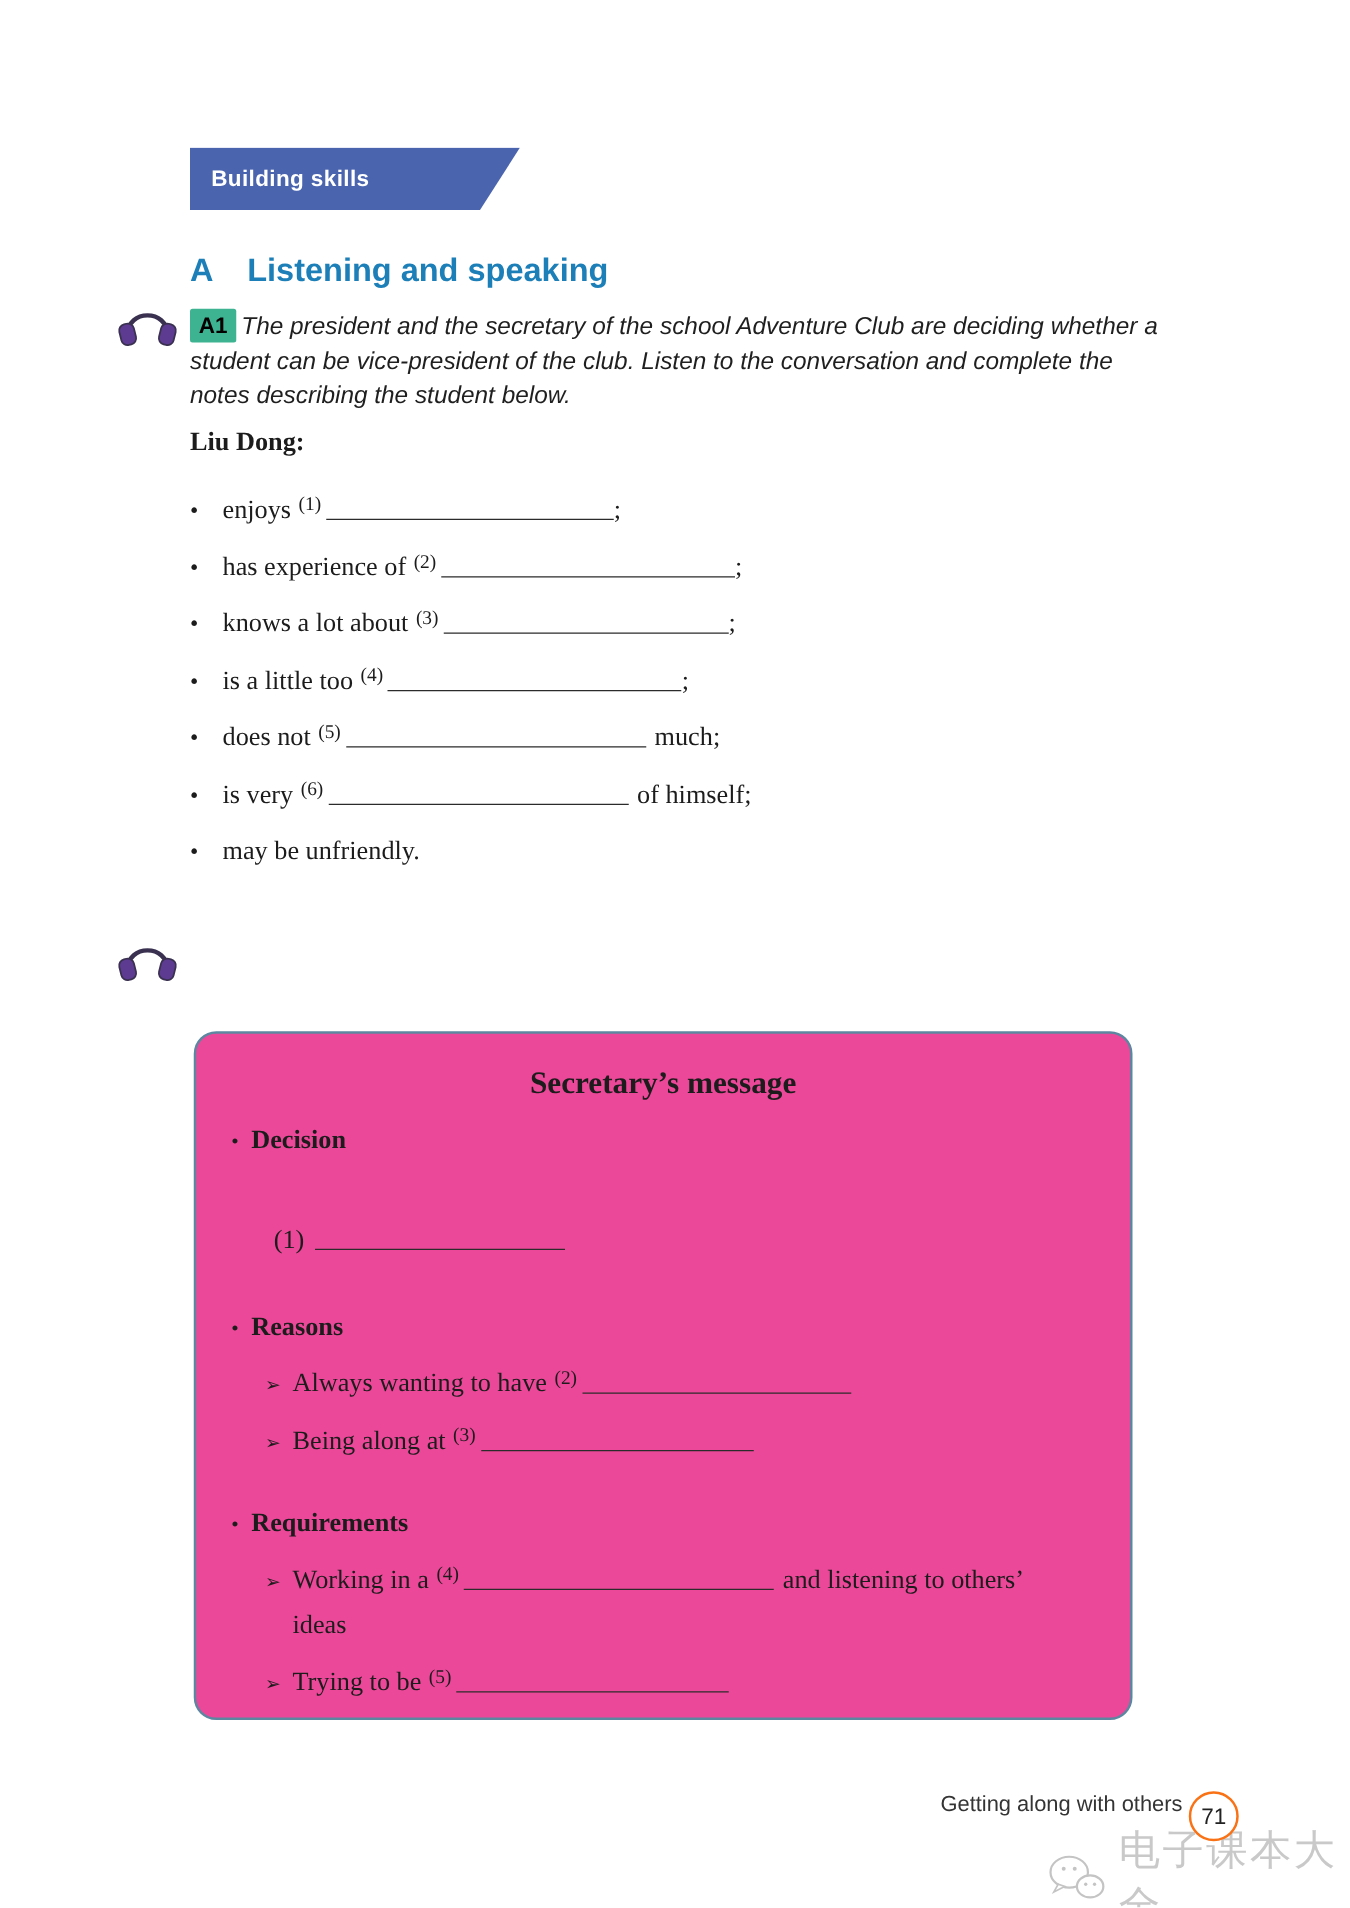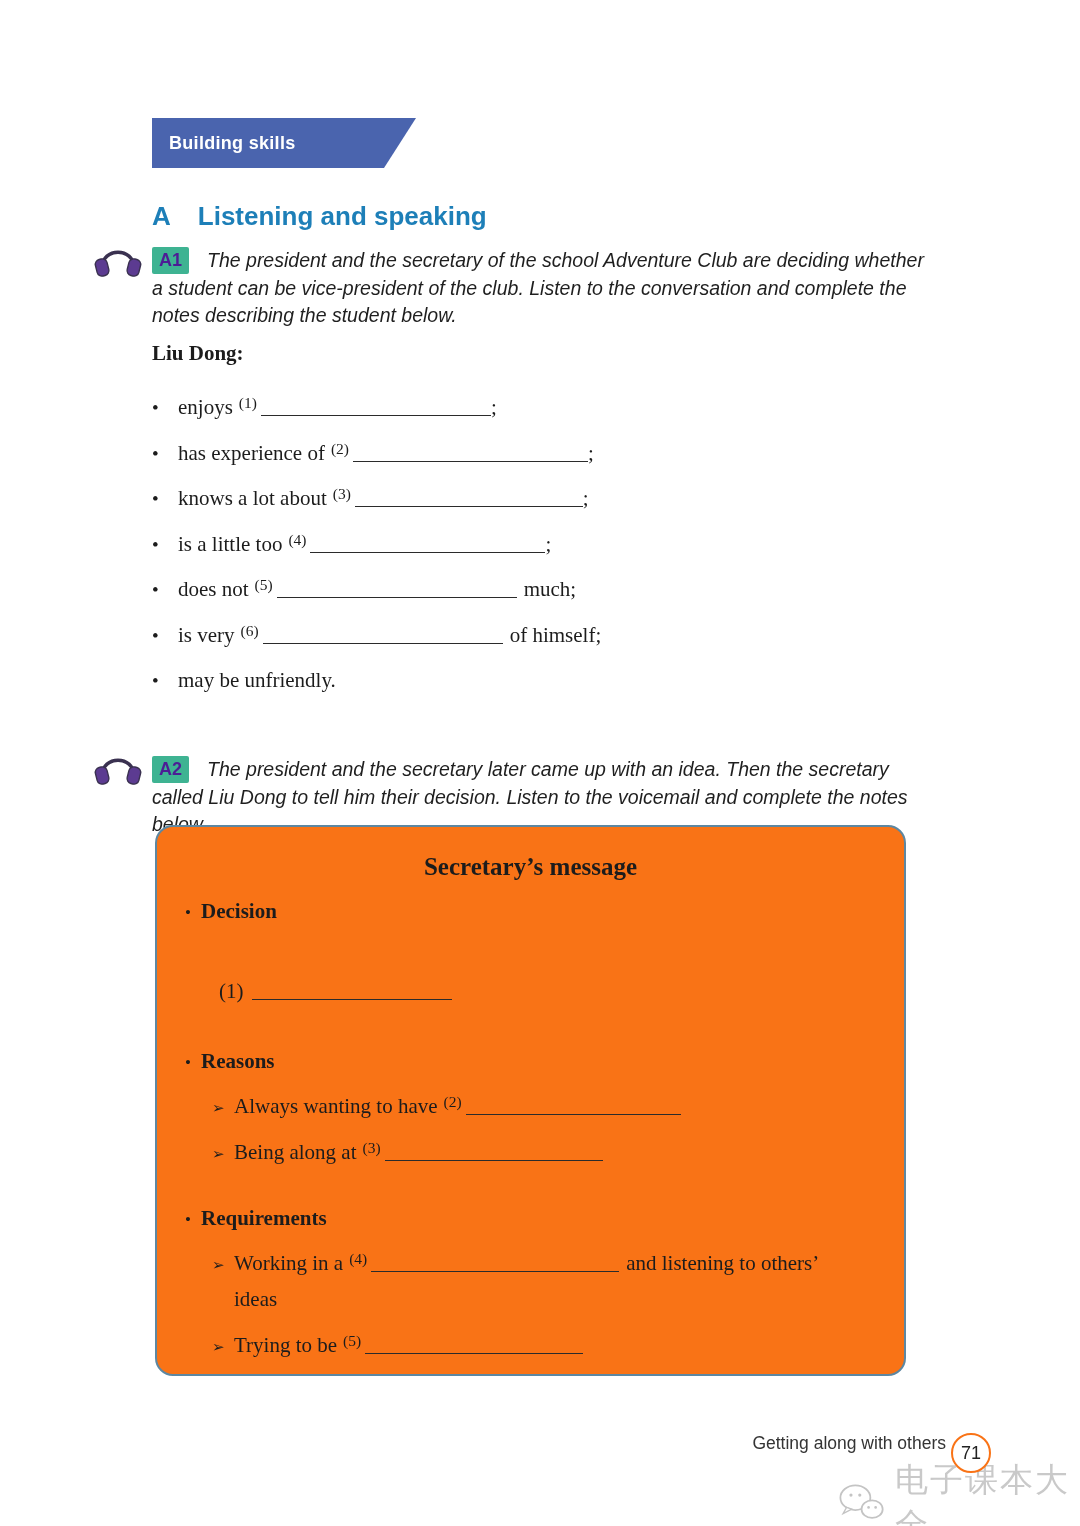--- a/index.html
+++ b/index.html
@@ -42,43 +42,43 @@
   .phones.p2{left:94px;top:749px;}
   
   .activity{
     position:absolute;left:152px;width:775px;
     font-family:"Liberation Sans","DejaVu Sans",sans-serif;
     font-style:italic;font-size:19.5px;line-height:27.5px;color:#1f1f1f;
   }
   .activity.a1{top:247px;}
   .activity.a2{top:756px;}
   .badge{
-    display:inline-block;background:var(--badge-bg);color:#4c1d95;
+    display:inline-block;background:var(--badge-bg);color:#000000;
     font-style:normal;font-weight:bold;font-size:18px;line-height:1;
-    padding:4px 7px 5px;border-radius:2px;margin-right:18px;
+    padding:4px 7px 5px;border-radius:2px;margin-right:4px;
     vertical-align:1px;
   }
   
   .notes{position:absolute;left:152px;top:341px;width:600px;}
   .notes-title{font-weight:bold;font-size:21px;}
   .note-row{
     display:flex;align-items:baseline;font-size:21px;margin-top:23.5px;height:22px;
   }
   .note-row .dot{width:26px;font-size:19px;}
   .sup{font-size:15.5px;position:relative;top:-6px;margin:0 4px 0 6px;}
   .blank{
     display:inline-block;height:4px;border-bottom:1.6px solid #2b2b2b;
     transform:translateY(2px);
   }
   .post{margin-left:7px;}
   .post.tight{margin-left:0;}
   
   .secbox{
     position:absolute;left:155px;top:825px;width:751px;height:551px;
-    border:2px solid var(--box-border);border-radius:18px;background:#f97316;
+    border:2px solid var(--box-border);border-radius:18px;background:#ec4899;
   }
   .box-title{
     position:absolute;top:26px;left:0;width:100%;text-align:center;
     font-size:25px;font-weight:bold;
   }
   .box-row{position:absolute;display:flex;align-items:baseline;font-size:21px;}
   .box-row.h{left:28px;font-weight:bold;}
   .box-row.h .dot{width:16px;font-size:17px;font-weight:normal;}
   .box-row.body{left:62px;font-weight:normal;}
   .box-row.item{left:55px;}
@@ -178,21 +178,20 @@
       <span>may be unfriendly.</span>
     </div>
   </div>
 
   <svg class="phones p2" viewBox="0 0 48 40">
     <path d="M8 27 C8 6 40 6 40 27" fill="none" stroke="#3a3150" stroke-width="3.5"></path>
     <rect x="2" y="18" width="12" height="17" rx="5" fill="#5c3b91" stroke="#3a3150" stroke-width="1.4" transform="rotate(-14 8 26)"></rect>
     <rect x="34" y="18" width="12" height="17" rx="5" fill="#5c3b91" stroke="#3a3150" stroke-width="1.4" transform="rotate(14 40 26)"></rect>
   </svg>
 
-  <p class="activity a2"><span class="badge">A2</span><span>The president and the secretary later came up with an idea. Then the secretary called Liu Dong to tell him their decision. Listen to the voicemail and complete the notes below.</span></p>
 
   <div class="secbox">
     <div class="box-title">Secretary’s message</div>
 
     <div class="box-row h" style="top:72px;">
       <span class="dot">•</span>
       <span>Decision</span>
     </div>
     <div class="box-row body" style="top:152px;">
       <span>(1)</span>

